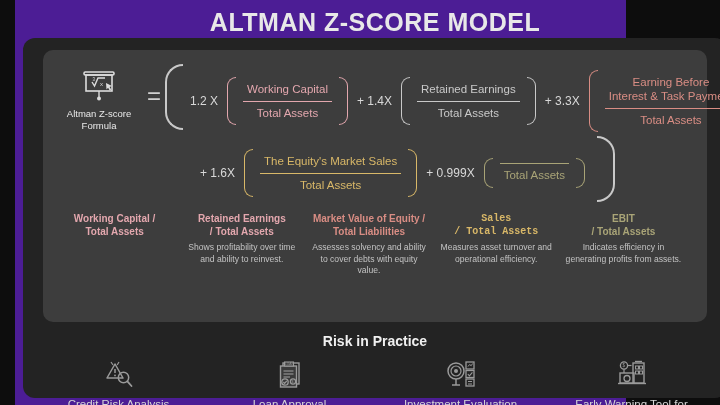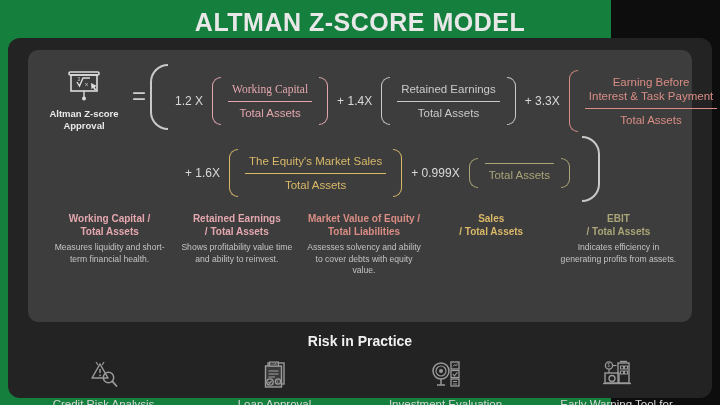--- a/index.html
+++ b/index.html
@@ -4,21 +4,22 @@
 <style>
   * { margin:0; padding:0; box-sizing:border-box; }
   html, body {
     width:720px; height:405px;
     background:#0d0d0d;
     font-family:"Liberation Sans", sans-serif;
     overflow:hidden;
   }
   #slide {
     position:relative; width:611px; height:405px;
-    background:#15803d;
+    background:#4c1d95;
+    margin-left:15px;
   }
 
   
   .title {
     position:absolute; top:8px; left:0; width:720px;
     text-align:center;
     font-size:25px; font-weight:bold; letter-spacing:.5px;
     color:#e8e8e8;
   }
 
@@ -44,21 +45,21 @@
   .row1 { top:16px; height:70px; padding-left:8px; }
   .row2 { top:92px; height:62px; padding-left:150px; }
 
   
   .brand {
     width:96px; display:flex; flex-direction:column;
     align-items:center; justify-content:center;
     flex:0 0 96px;
   }
   .brand-label {
-    margin-top:4px; font-size:9.5px; font-weight:bold; line-height:1.25;
+    margin-top:4px; font-size:9.5px; font-weight:normal; line-height:1.25;
     color:#e9e9e9; text-align:center;
   }
 
   .eq {
     flex:0 0 auto; margin:0 4px 0 0;
     font-size:24px; color:#cfcfcf; line-height:1;
     position:relative; top:-5px;
   }
 
   
@@ -89,21 +90,21 @@
 
   .fbody {
     padding:5px 7px; text-align:center; white-space:nowrap;
     display:flex; flex-direction:column; justify-content:center;
   }
   .num { font-size:11.5px; line-height:1.22; padding:0 4px 4px; }
   .den { font-size:11.5px; line-height:1.22; padding:4px 4px 0; border-top-width:1.3px; border-top-style:solid; }
 
   
   .descs {
-    position:absolute; left:18px; top:162px;
+    position:absolute; left:8px; top:162px;
     width:636px; display:flex; align-items:flex-start;
   }
   .desc { flex:1 1 0; padding:0 5px; text-align:center; }
   .desc-h { font-size:10px; font-weight:bold; line-height:1.3; }
   .desc-p { margin-top:4px; font-size:8.6px; line-height:1.35; color:#c3c3c3; }
 
   
   .uses-title {
     position:absolute; left:0; top:295px; width:704px;
     text-align:center; font-size:14px; font-weight:bold; color:#f0f0f0;
@@ -139,32 +140,32 @@
               <path d="M15 12 l2.5 4 l3.5 -8 h7" fill="none" stroke="#dcdcdc" stroke-width="1.4"></path>
               <text x="15.5" y="11" font-size="4.5" fill="#dcdcdc" font-family="Liberation Sans, sans-serif">3</text>
               <text x="23" y="15.5" font-size="6" fill="#dcdcdc" font-family="Liberation Sans, sans-serif">x</text>
               <path d="M29 13 l6 3 l-2.4 .9 l1.6 2.6 l-1.5 .9 l-1.6 -2.6 l-1.6 1.8 z" fill="#dcdcdc"></path>
               <line x1="22" y1="21" x2="22" y2="27" stroke="#dcdcdc" stroke-width="1.4"></line>
               <circle cx="22" cy="28.6" r="2" fill="#dcdcdc"></circle>
             </svg>
           </span>
           <div class="brand-label">
             <span>Altman Z-score</span><br>
-            <span>Approval</span>
+            <span>Formula</span>
           </div>
         </div>
 
         <div class="eq">=</div>
         <div class="bigparen open"></div>
 
         <div class="coef">1.2 X</div>
         <div class="frac">
           <div class="fbr l" style="border-color: rgb(227, 167, 174);"></div>
           <div class="fbody">
-            <div class="num" style="color: rgb(227, 167, 174); font-family: Liberation Serif, serif;">Working Capital</div>
+            <div class="num" style="color: rgb(227, 167, 174);">Working Capital</div>
             <div class="den" style="color: rgb(227, 167, 174); border-top-color: rgb(227, 167, 174);">Total Assets</div>
           </div>
           <div class="fbr r" style="border-color: rgb(227, 167, 174);"></div>
         </div>
 
         <div class="coef">+ 1.4X</div>
         <div class="frac">
           <div class="fbr l" style="border-color: rgb(201, 201, 201);"></div>
           <div class="fbody">
             <div class="num" style="color: rgb(201, 201, 201);">Retained Earnings</div>
@@ -203,32 +204,32 @@
           </div>
           <div class="fbr r" style="border-color: rgb(169, 164, 119);"></div>
         </div>
 
         <div class="bigparen close" style="margin-left:10px"></div>
       </div>
 
       <div class="descs">
         <div class="desc">
           <div class="desc-h" style="color: rgb(227, 167, 174);">Working Capital /<br>Total Assets</div>
-          <div class="desc-p">Measures liquidity and short-term financial health.</div>
         </div>
         <div class="desc">
           <div class="desc-h" style="color: rgb(227, 167, 174);">Retained Earnings<br>/ Total Assets</div>
-          <div class="desc-p">Shows profitability value time and ability to reinvest.</div>
+          <div class="desc-p">Shows profitability over time and ability to reinvest.</div>
         </div>
         <div class="desc">
           <div class="desc-h" style="color: rgb(217, 141, 132);">Market Value of Equity /<br>Total Liabilities</div>
           <div class="desc-p">Assesses solvency and ability to cover debts with equity value.</div>
         </div>
         <div class="desc">
-          <div class="desc-h" style="color: rgb(217, 184, 104);">Sales<br>/ Total Assets</div>
+          <div class="desc-h" style="color: rgb(217, 184, 104); font-family: Liberation Mono, monospace;">Sales<br>/ Total Assets</div>
+          <div class="desc-p">Measures asset turnover and operational efficiency.</div>
         </div>
         <div class="desc">
           <div class="desc-h" style="color: rgb(169, 164, 119);">EBIT<br>/ Total Assets</div>
           <div class="desc-p">Indicates efficiency in generating profits from assets.</div>
         </div>
       </div>
 
     </div>
 
     <div class="uses-title">Risk in Practice</div>

